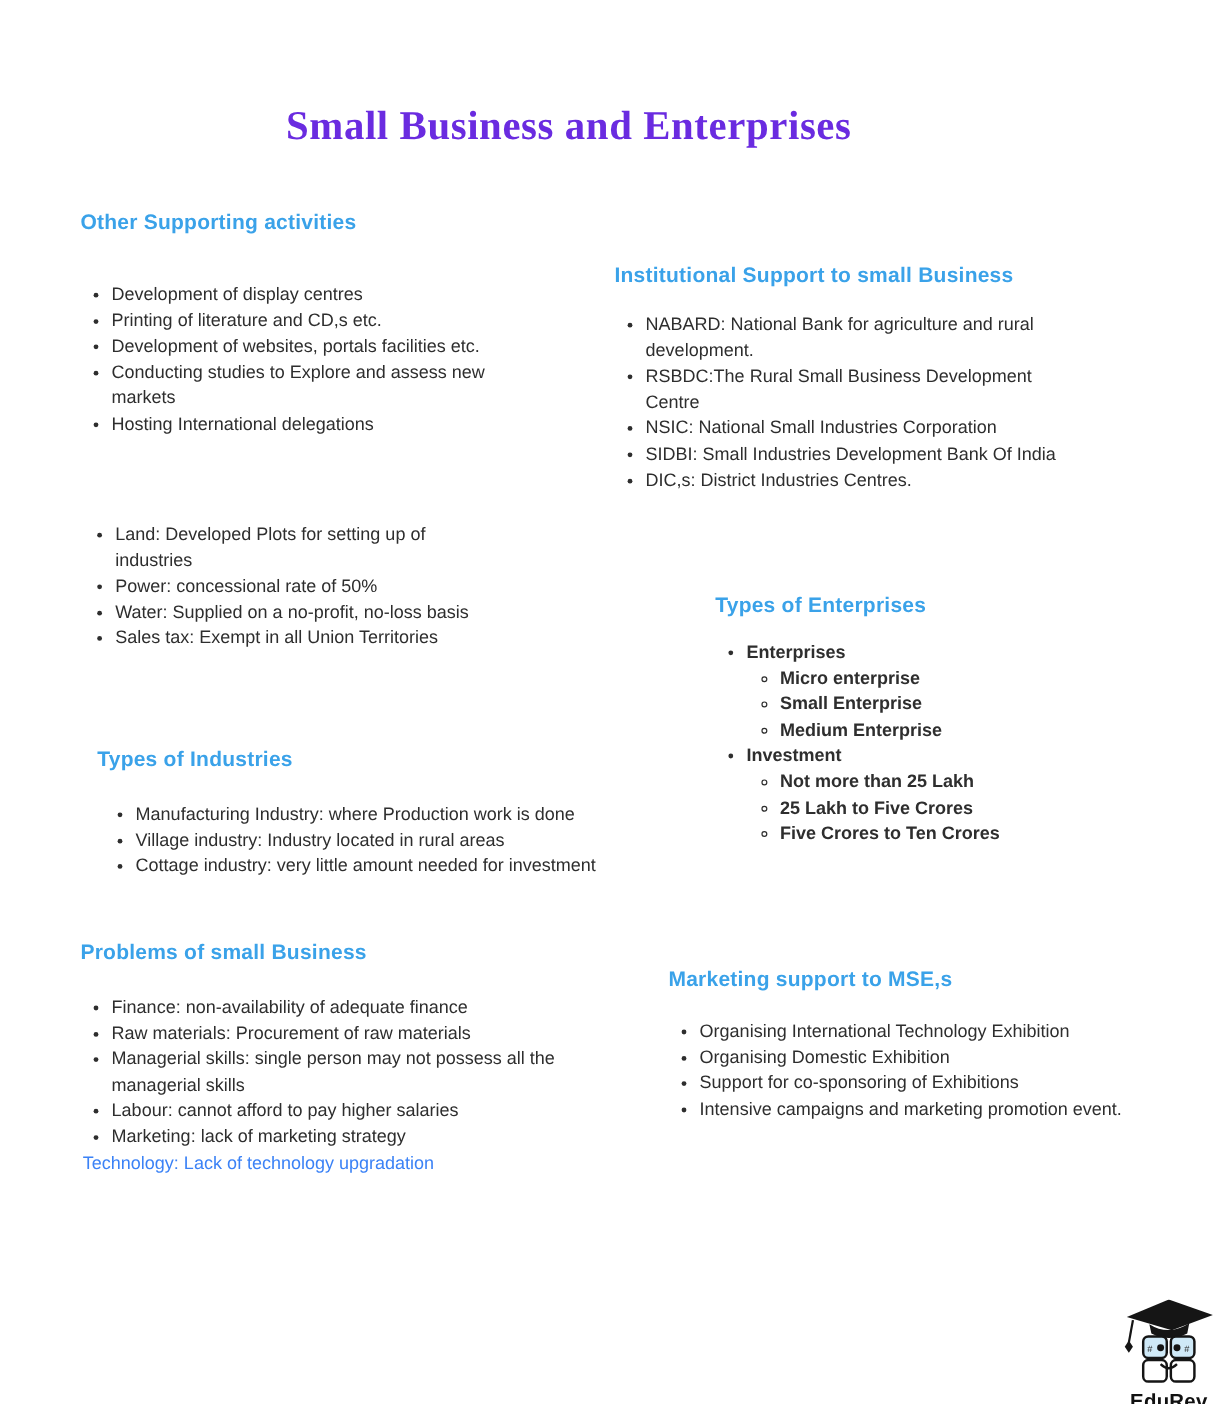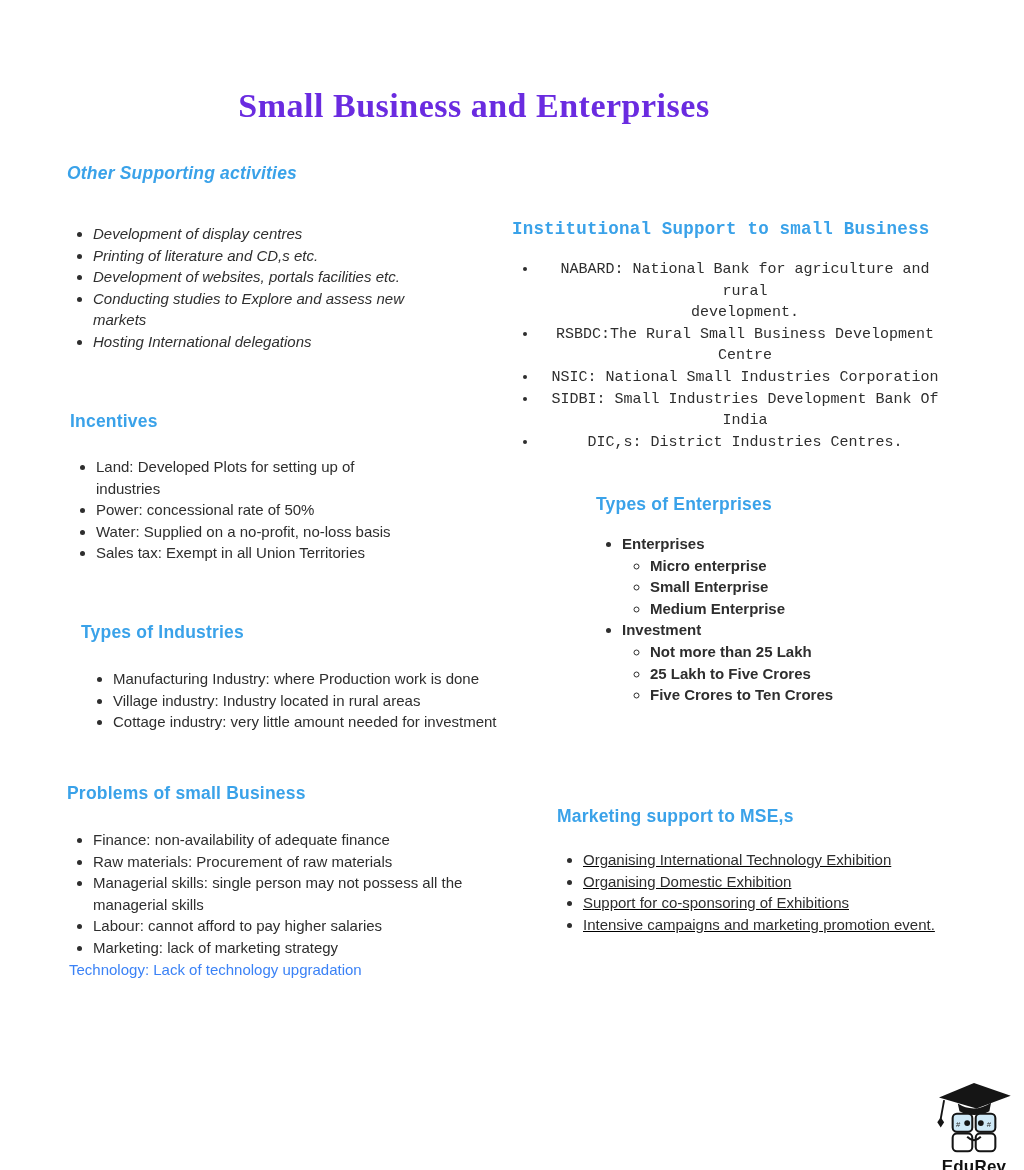--- a/index.html
+++ b/index.html
@@ -47,34 +47,34 @@
     padding-left: 28px;
     margin: 0;
   }
   .sec .footer-line {
     margin: 0 0 14px 2px;
     font-size: 15px;
     line-height: 21.6px;
     color: #3b82f6;
   }
   
-  .s1 { left: 67px;  top: 163px; width: 430px; font-style: italic; }
+  .s1 { left: 67px;  top: 175px; width: 430px; }
   .s1 ul { margin-top: 39px; }
-  .s2 { left: 512px; top: 219px; width: 440px; font-family: Liberation Mono, monospace; }
-  .s2 ul { margin-top: 20px; text-align: center; }
+  .s2 { left: 512px; top: 219px; width: 440px; }
+  .s2 ul { margin-top: 20px; }
   .s3 { left: 70px;  top: 411px; width: 400px; }
   .s3 ul { margin-top: 24px; }
   .s4 { left: 596px; top: 494px; width: 320px; }
   .s4 ul.main { margin-top: 18px; font-weight: bold; }
   .s5 { left: 81px;  top: 622px; width: 500px; }
   .s5 ul { margin-top: 25px; padding-left: 32px; }
   .s6 { left: 67px;  top: 783px; width: 490px; }
   .s6 ul { margin-top: 25px; }
   .s7 { left: 557px; top: 806px; width: 450px; }
-  .s7 ul { margin-top: 22px; text-decoration: underline; }
+  .s7 ul { margin-top: 22px; }
 
   .logo {
     position: absolute;
     left: 928px;
     top: 1083px;
     width: 92px;
     text-align: center;
   }
   .logo-text {
     font-size: 17px;
@@ -108,21 +108,20 @@
 development.</li>
       <li>RSBDC:The Rural Small Business Development
 Centre</li>
       <li>NSIC: National Small Industries Corporation</li>
       <li>SIDBI: Small Industries Development Bank Of India</li>
       <li>DIC,s: District Industries Centres.</li>
     </ul>
 </section>
 
 <section class="sec s3">
-  <h2>Incentives</h2>
   <ul>
       <li>Land: Developed Plots for setting up of
 industries</li>
       <li>Power: concessional rate of 50%</li>
       <li>Water: Supplied on a no-profit, no-loss basis</li>
       <li>Sales tax: Exempt in all Union Territories</li>
     </ul>
 </section>
 
 <section class="sec s4">

